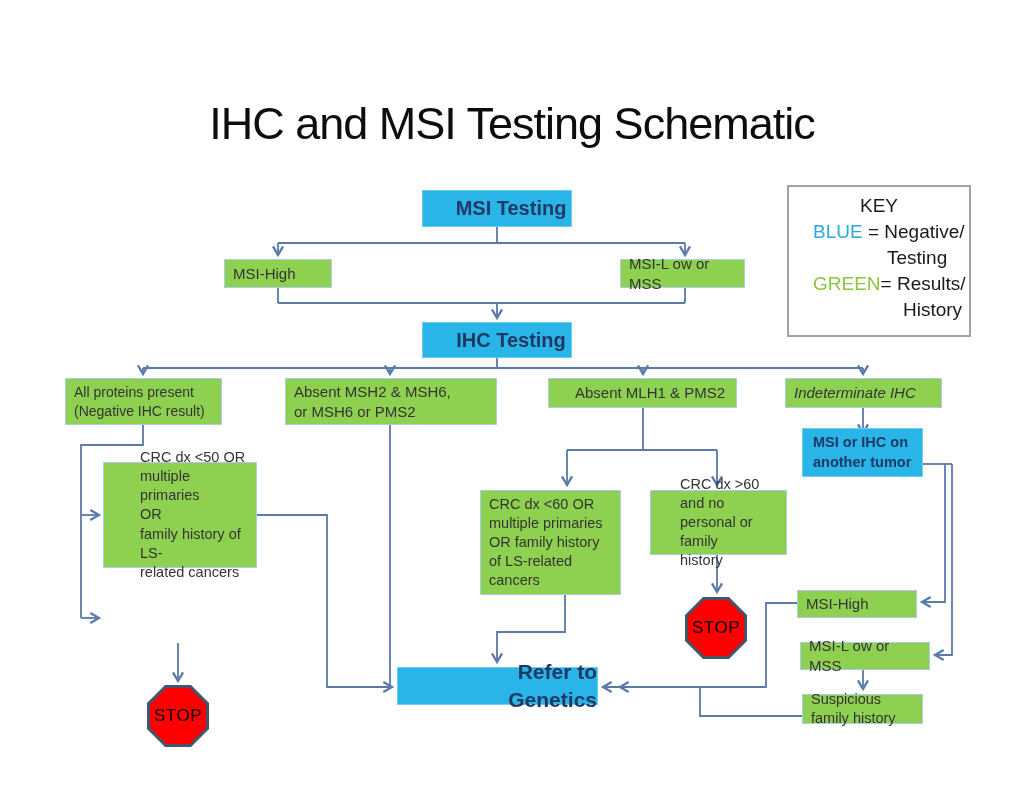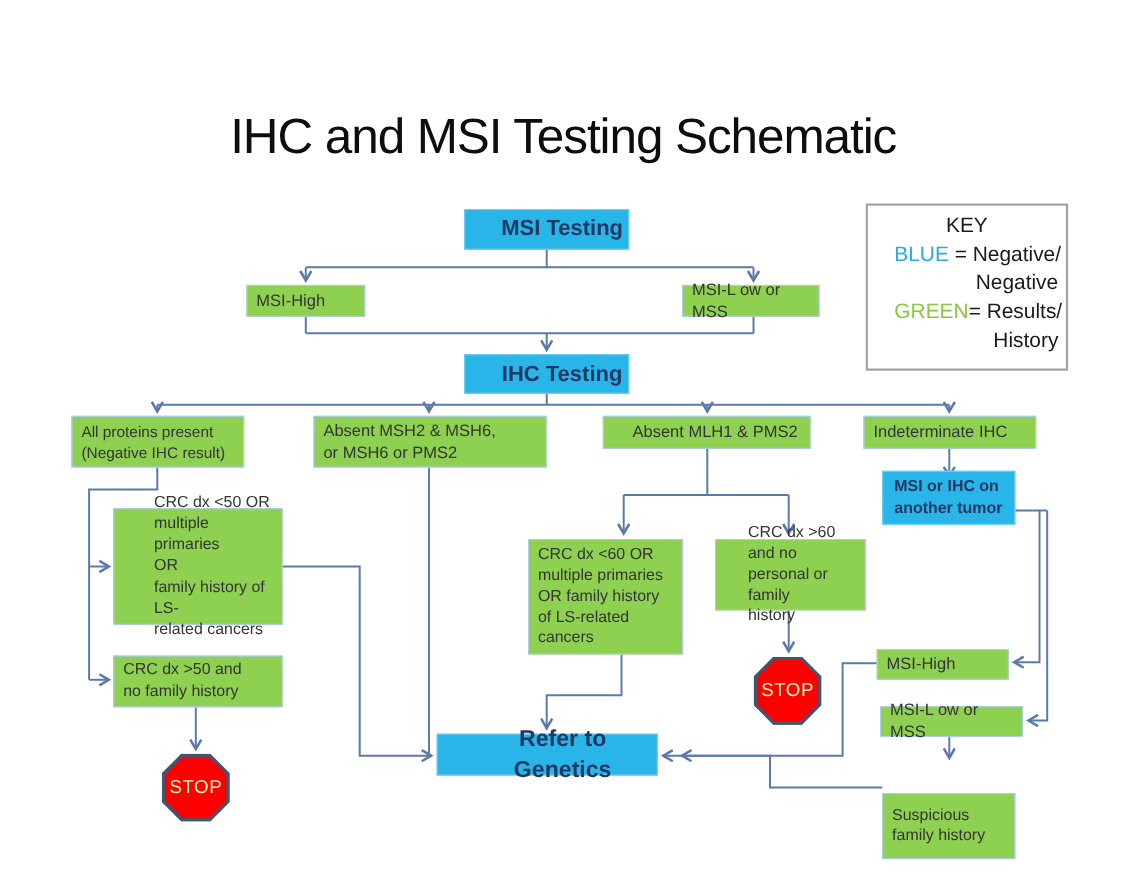--- a/index.html
+++ b/index.html
@@ -34,21 +34,21 @@
   .k-blue{color:var(--key-blue-text,#29abe2);}
   .k-green{color:var(--key-green-text,#8cc63f);}
 
   .stop{position:absolute;width:62px;height:62px;z-index:3;
     background:var(--stop-border,#44546a);
     clip-path:polygon(29% 0%,71% 0%,100% 29%,100% 71%,71% 100%,29% 100%,0% 71%,0% 29%);
     display:flex;align-items:center;justify-content:center;}
   .stop-inner{position:absolute;inset:3px;background:var(--stop-red,#fe0000);
     clip-path:polygon(29% 0%,71% 0%,100% 29%,100% 71%,71% 100%,29% 100%,0% 71%,0% 29%);
     display:flex;align-items:center;justify-content:center;
-    color:#fef9c3;font-size:17px;letter-spacing:.5px;}
+    color:#000000;font-size:17px;letter-spacing:.5px;}
 </style>
 </head>
 <body>
 
 <div class="canvas">
 
   <div class="page-title">IHC and MSI Testing Schematic</div>
 
   <svg class="lines" width="1024" height="791" viewBox="0 0 1024 791">
     <defs>
@@ -84,73 +84,71 @@
     <path class="ln" marker-end="url(#arw)" d="M945,464 V602 H922"></path>
     <path class="ln" marker-end="url(#arw)" d="M952,464 V655 H935"></path>
     <path class="ln" marker-end="url(#arw)" d="M797,603 H766 V687 H603"></path>
     <path class="ln" marker-end="url(#arw)" d="M802,716 H700 V687 H620"></path>
     <path class="ln" marker-end="url(#arw)" d="M863,670 V689"></path>
   </svg>
 
   <div class="key-box">
     <div class="kline k-center">KEY</div>
     <div class="kline"><span class="k-blue">BLUE</span><span> = Negative/</span></div>
-    <div class="kline k-ind1">Negative</div>
+    <div class="kline k-ind1">Testing</div>
     <div class="kline"><span class="k-green">GREEN</span><span>= Results/</span></div>
     <div class="kline k-ind2">History</div>
   </div>
 
   <div class="node blue big" style="left:422px;top:190px;width:150px;height:37px;">MSI Testing</div>
 
   <div class="node green" style="left:224px;top:259px;width:108px;height:29px;font-size:15px;">MSI-High</div>
 
   <div class="node green" style="left:620px;top:259px;width:125px;height:29px;font-size:15px;">MSI-L ow or MSS</div>
 
   <div class="node green" style="left:65px;top:378px;width:157px;height:47px;font-size:14px;">All proteins present
 (Negative IHC result)</div>
 
   <div class="node blue big" style="left:422px;top:322px;width:150px;height:36px;">IHC Testing</div>
 
   <div class="node green" style="left:285px;top:378px;width:212px;height:47px;font-size:15px;">Absent MSH2 &amp; MSH6,
 or MSH6 or PMS2</div>
 
   <div class="node green" style="left:548px;top:378px;width:189px;height:30px;font-size:15px;padding-left:26px;">Absent MLH1 &amp; PMS2</div>
 
-  <div class="node green" style="left:785px;top:378px;width:157px;height:30px;font-size:15px;">Indeterminate IHC</div>
+  <div class="node green" style="left:785px;top:378px;width:157px;height:30px;font-size:15px;font-style:italic;">Indeterminate IHC</div>
 
   <div class="node green" style="left:103px;top:462px;width:154px;height:106px;padding-left:36px;">CRC dx &lt;50 OR
 multiple primaries
 OR
 family history of LS-
 related cancers</div>
 
-  <div class="node green" style="left:103px;top:596px;width:154px;height:47px;">CRC dx &gt;50 and
-no family history</div>
 
   <div class="node green" style="left:480px;top:490px;width:141px;height:105px;">CRC dx &lt;60 OR
 multiple primaries
 OR family history
 of LS-related
 cancers</div>
 
   <div class="node green" style="left:650px;top:490px;width:137px;height:65px;padding-left:29px;">CRC dx &gt;60 and no
 personal or family
 history</div>
 
   <div class="node blue small" style="left:802px;top:428px;width:121px;height:49px;">MSI or IHC on
 another tumor</div>
 
   <div class="node green" style="left:797px;top:590px;width:120px;height:28px;font-size:15px;">MSI-High</div>
 
   <div class="node green" style="left:800px;top:642px;width:130px;height:28px;font-size:15px;">MSI-L ow or MSS</div>
 
-  <div class="node green" style="left:802px;top:694px;width:121px;height:60px;margin-top:27px;">Suspicious
+  <div class="node green" style="left:802px;top:694px;width:121px;height:30px;">Suspicious
 family history</div>
 
-  <div class="node blue big" style="left:397px;top:667px;width:201px;height:38px;font-size:21px;">Refer to Genetics</div>
+  <div class="node blue big" style="left:397px;top:667px;width:201px;height:38px;font-size:21px;text-align:right;">Refer to Genetics</div>
 
   <div class="stop" style="left:147px;top:685px;">
     <div class="stop-inner">STOP</div>
   </div>
 
   <div class="stop" style="left:685px;top:597px;">
     <div class="stop-inner">STOP</div>
   </div>
 
 </div>

